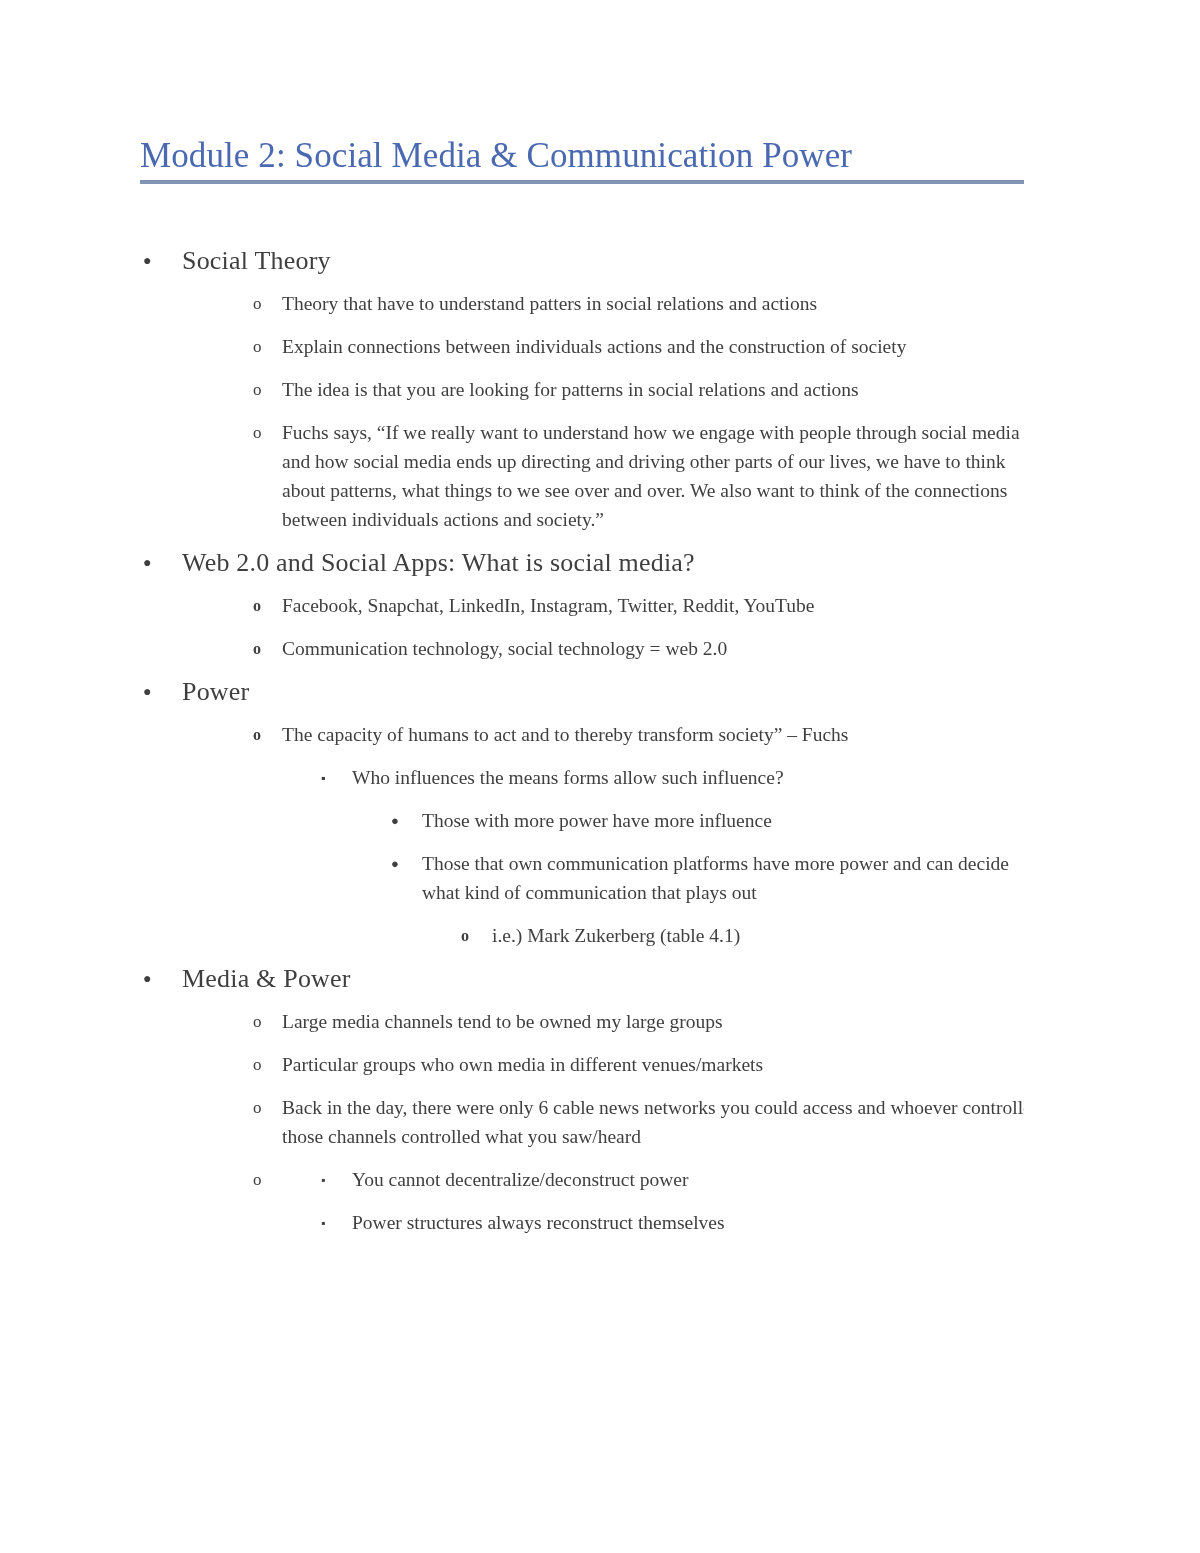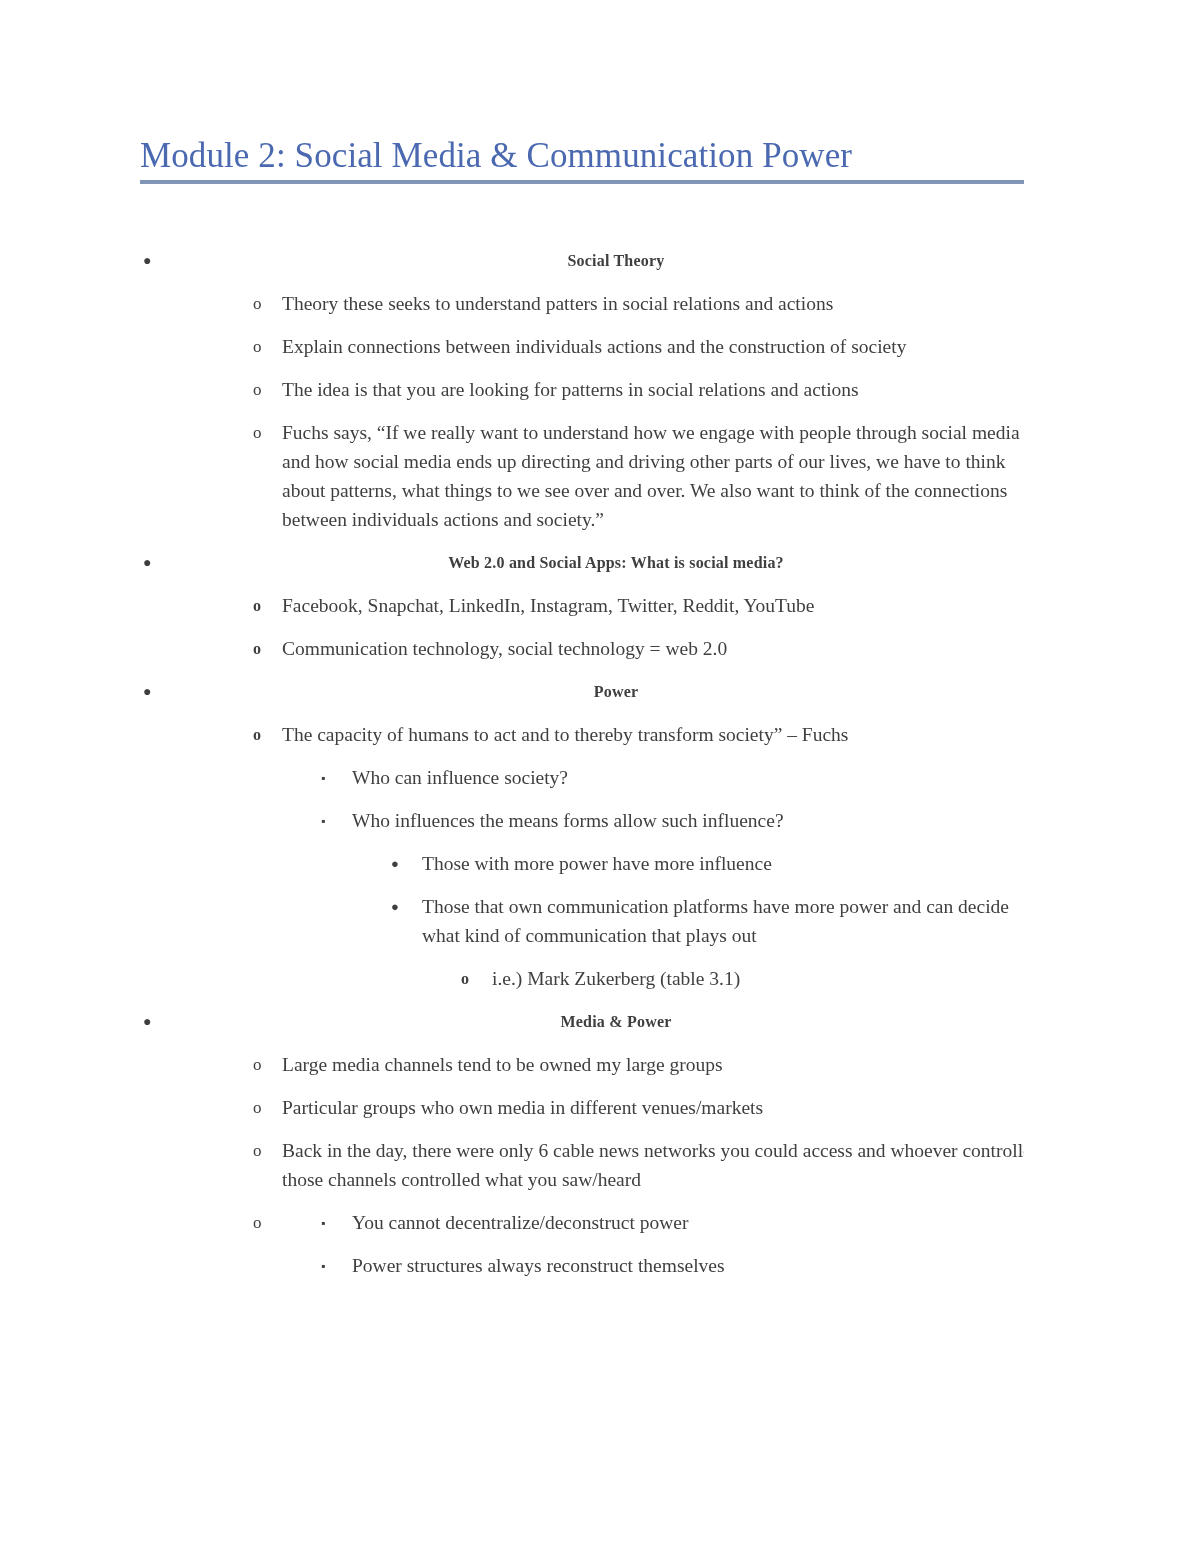--- a/index.html
+++ b/index.html
@@ -72,21 +72,21 @@
   .item .txt {
     display: block;
     line-height: 29px;
     font-size: 19.5px;
     color: #3f3f3f;
   }
 
   
   .lvl1 { padding-left: 182px; margin-top: 14px; margin-bottom: 14px; padding-right: 150px; }
   .lvl1 .bullet { left: 143px; font-size: 14px; line-height: 30px; }
-  .lvl1 .txt { font-weight: bold; font-size: 16px; letter-spacing: 0.2px; text-align: center; }
+  .lvl1 .txt { font-weight: normal; font-size: 26px; letter-spacing: 0.2px; }
 
   
   .lvl2 { padding-left: 282px; margin-top: 14px; margin-bottom: 14px; padding-right: 152px; }
   .lvl2 .bullet { left: 253px; font-size: 17px; line-height: 30px; font-weight: normal; }
 
   
   .lvl2.mk-bold .bullet { font-weight: bold; font-size: 16px; }
 
   
   .lvl3 { padding-left: 352px; margin-top: 14px; margin-bottom: 14px; padding-right: 160px; }
@@ -109,21 +109,21 @@
 
   <div class="title-rule"></div>
 
   <div class="outline" id="outline-root">
       <div class="item lvl1">
         <span class="bullet">●</span>
         <span class="txt">Social Theory</span>
       </div>
       <div class="item lvl2">
         <span class="bullet">o</span>
-        <span class="txt">Theory these seeks to understand patters in social relations and actions</span>
+        <span class="txt">Theory that have to understand patters in social relations and actions</span>
       </div>
       <div class="item lvl2">
         <span class="bullet">o</span>
         <span class="txt">Explain connections between individuals actions and the construction of society</span>
       </div>
       <div class="item lvl2">
         <span class="bullet">o</span>
         <span class="txt">The idea is that you are looking for patterns in social relations and actions</span>
       </div>
       <div class="item lvl2">
@@ -145,37 +145,36 @@
       <div class="item lvl1">
         <span class="bullet">●</span>
         <span class="txt">Power</span>
       </div>
       <div class="item lvl2 mk-bold">
         <span class="bullet">o</span>
         <span class="txt">The capacity of humans to act and to thereby transform society” – Fuchs</span>
       </div>
       <div class="item lvl3">
         <span class="bullet">▪</span>
-        <span class="txt">Who can influence society?</span>
       </div>
       <div class="item lvl3">
         <span class="bullet">▪</span>
         <span class="txt">Who influences the means forms allow such influence?</span>
       </div>
       <div class="item lvl4">
         <span class="bullet">●</span>
         <span class="txt">Those with more power have more influence</span>
       </div>
       <div class="item lvl4">
         <span class="bullet">●</span>
         <span class="txt">Those that own communication platforms have more power and can decide what kind of communication that plays out</span>
       </div>
       <div class="item lvl5">
         <span class="bullet">o</span>
-        <span class="txt">i.e.) Mark Zukerberg  (table 3.1)</span>
+        <span class="txt">i.e.) Mark Zukerberg  (table 4.1)</span>
       </div>
       <div class="item lvl1">
         <span class="bullet">●</span>
         <span class="txt">Media &amp; Power</span>
       </div>
       <div class="item lvl2">
         <span class="bullet">o</span>
         <span class="txt">Large media channels tend to be owned my large groups</span>
       </div>
       <div class="item lvl2">

